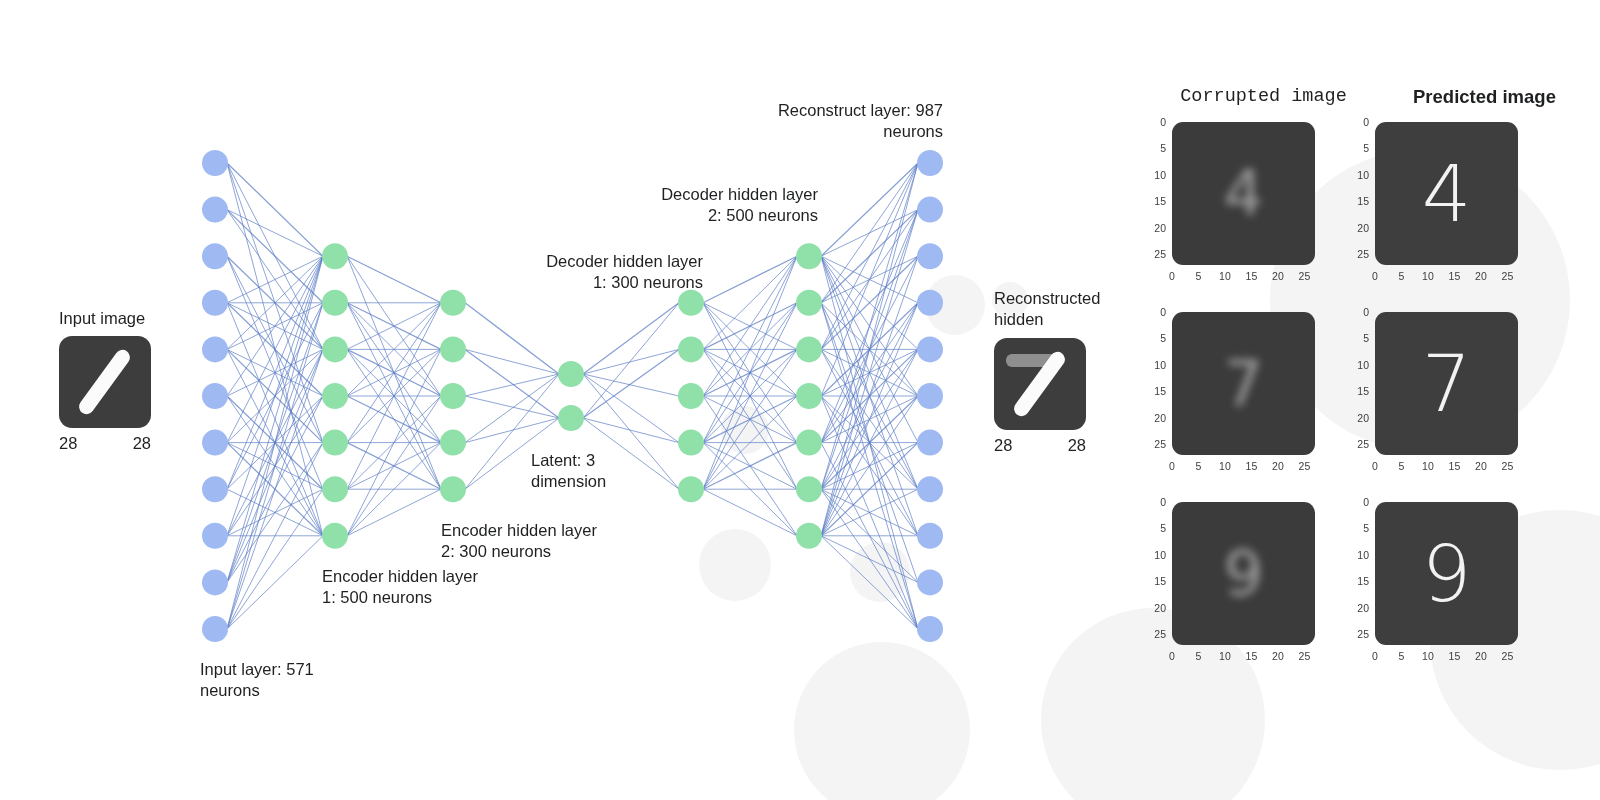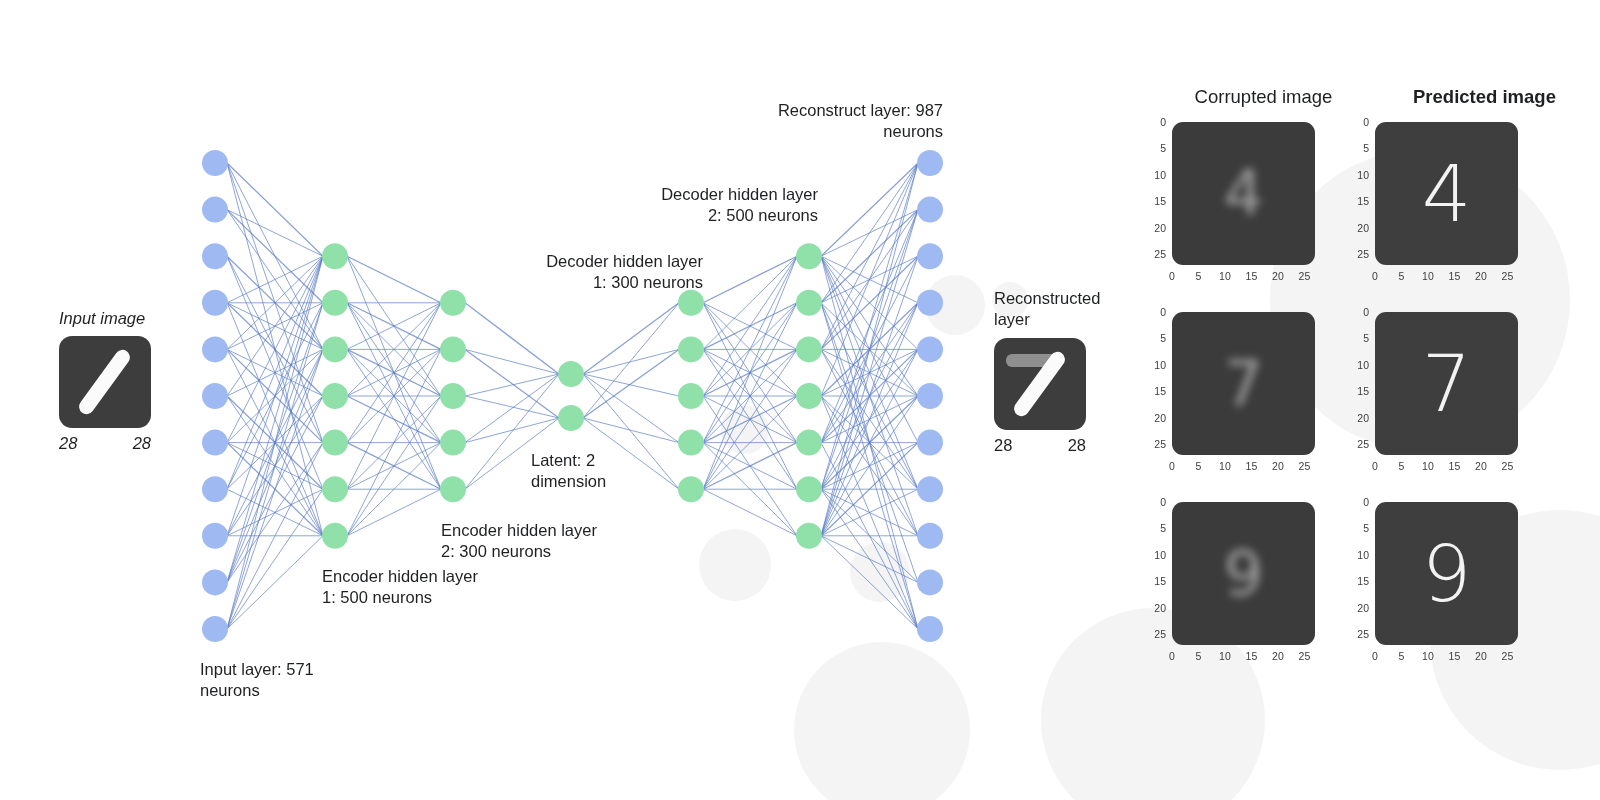--- a/index.html
+++ b/index.html
@@ -329,57 +329,57 @@
       </g>
   </svg>
 
   <div id="captions">
       <div class="cap" style="left: 200px; top: 659px;">Input layer: 571
 neurons</div>
       <div class="cap" style="left: 322px; top: 566px;">Encoder  hidden layer
 1: 500 neurons</div>
       <div class="cap" style="left: 441px; top: 520px;">Encoder  hidden layer
 2: 300 neurons</div>
-      <div class="cap" style="left: 531px; top: 450px;">Latent: 2
+      <div class="cap" style="left: 531px; top: 450px;">Latent: 3
 dimension</div>
       <div class="cap right" style="right: 897px; top: 251px;">Decoder hidden layer
 1: 300 neurons</div>
       <div class="cap right" style="right: 782px; top: 184px;">Decoder hidden layer
 2: 500 neurons</div>
       <div class="cap right" style="right: 657px; top: 100px;">Reconstruct layer: 987
 neurons</div>
     </div>
 
-  <div class="thumb-wrap" style="left:59px;top:308px;font-style:italic;">
+  <div class="thumb-wrap" style="left:59px;top:308px;">
     <div class="thumb-title">Input image</div>
     <div class="thumb">
       <div class="stroke1"></div>
     </div>
     <div class="thumb-dims">
       <span>28</span>
       <span>28</span>
     </div>
   </div>
 
   <div class="thumb-wrap" style="left:994px;top:288px;">
     <div class="thumb-title">Reconstructed
-layer</div>
+hidden</div>
     <div class="thumb">
       <div class="stroke-bar"></div>
       <div class="stroke1"></div>
     </div>
     <div class="thumb-dims">
       <span>28</span>
       <span>28</span>
     </div>
   </div>
 
   <div id="grid">
       <div class="gcol-titles">
-        <div class="gcol-title" style="width: 203px; padding-left: 18px;">Corrupted image</div>
+        <div class="gcol-title" style="width: 203px; padding-left: 18px; font-family: Liberation Mono, monospace;">Corrupted image</div>
         <div class="gcol-title" style="width: 203px; padding-left: 18px; font-weight: bold;">Predicted image</div>
       </div>
       <div style="margin-top: 14px;">
         <div class="grow" style="height: 190px;">
           <div class="cell" style="width: 203px;">
             <div class="plot-area" style="position: relative; margin-left: 28px; width: 143px; height: 143px;">
               <div class="mimg" style="width: 143px; height: 143px; background: rgb(59, 59, 59);">
                 <div class="digit blurry" style="font-size: 62px;">4</div>
               </div>
               <div class="ytick" style="top: 0px;">0</div>

